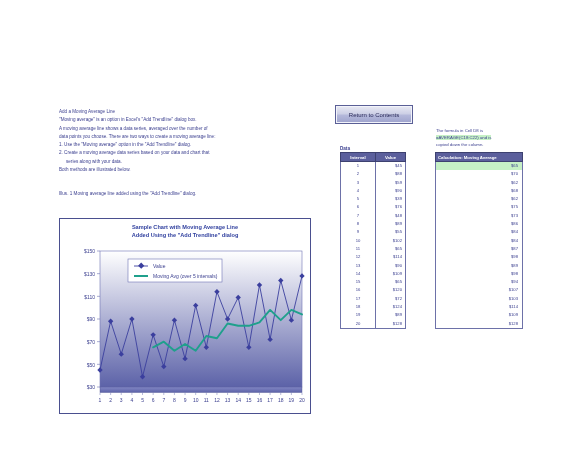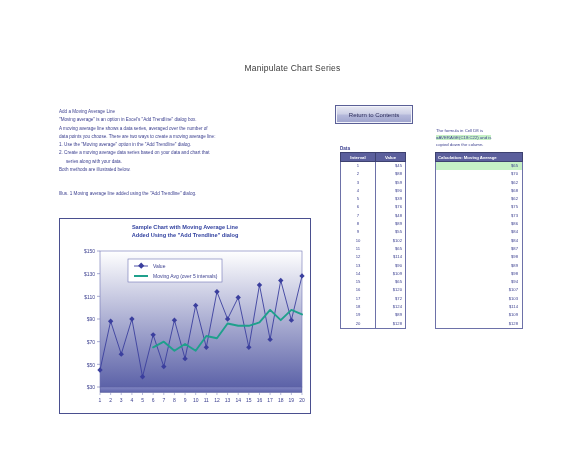--- a/index.html
+++ b/index.html
@@ -185,21 +185,20 @@
   #chart-svg {
     position: absolute;
     left: 0; top: 0;
   }
 </style>
 </head>
 <body>
 
 <div id="page">
 
-  <div id="doc-title">Manipulate Chart Series</div>
 
   <div id="notes">
     <div class="nt-line nt-head">Add a Moving Average Line</div>
     <div class="nt-line">"Moving average" is an option in Excel's "Add Trendline" dialog box.</div>
     <div class="nt-line">A moving average line shows a data series, averaged over the number of</div>
     <div class="nt-line">data points you choose. There are two ways to create a moving average line:</div>
     <div class="nt-line">1. Use the "Moving average" option in the "Add Trendline" dialog.</div>
     <div class="nt-line">2. Create a moving average data series based on your data and chart that</div>
     <div class="nt-line nt-indent">series along with your data.</div>
     <div class="nt-line">Both methods are illustrated below.</div>

